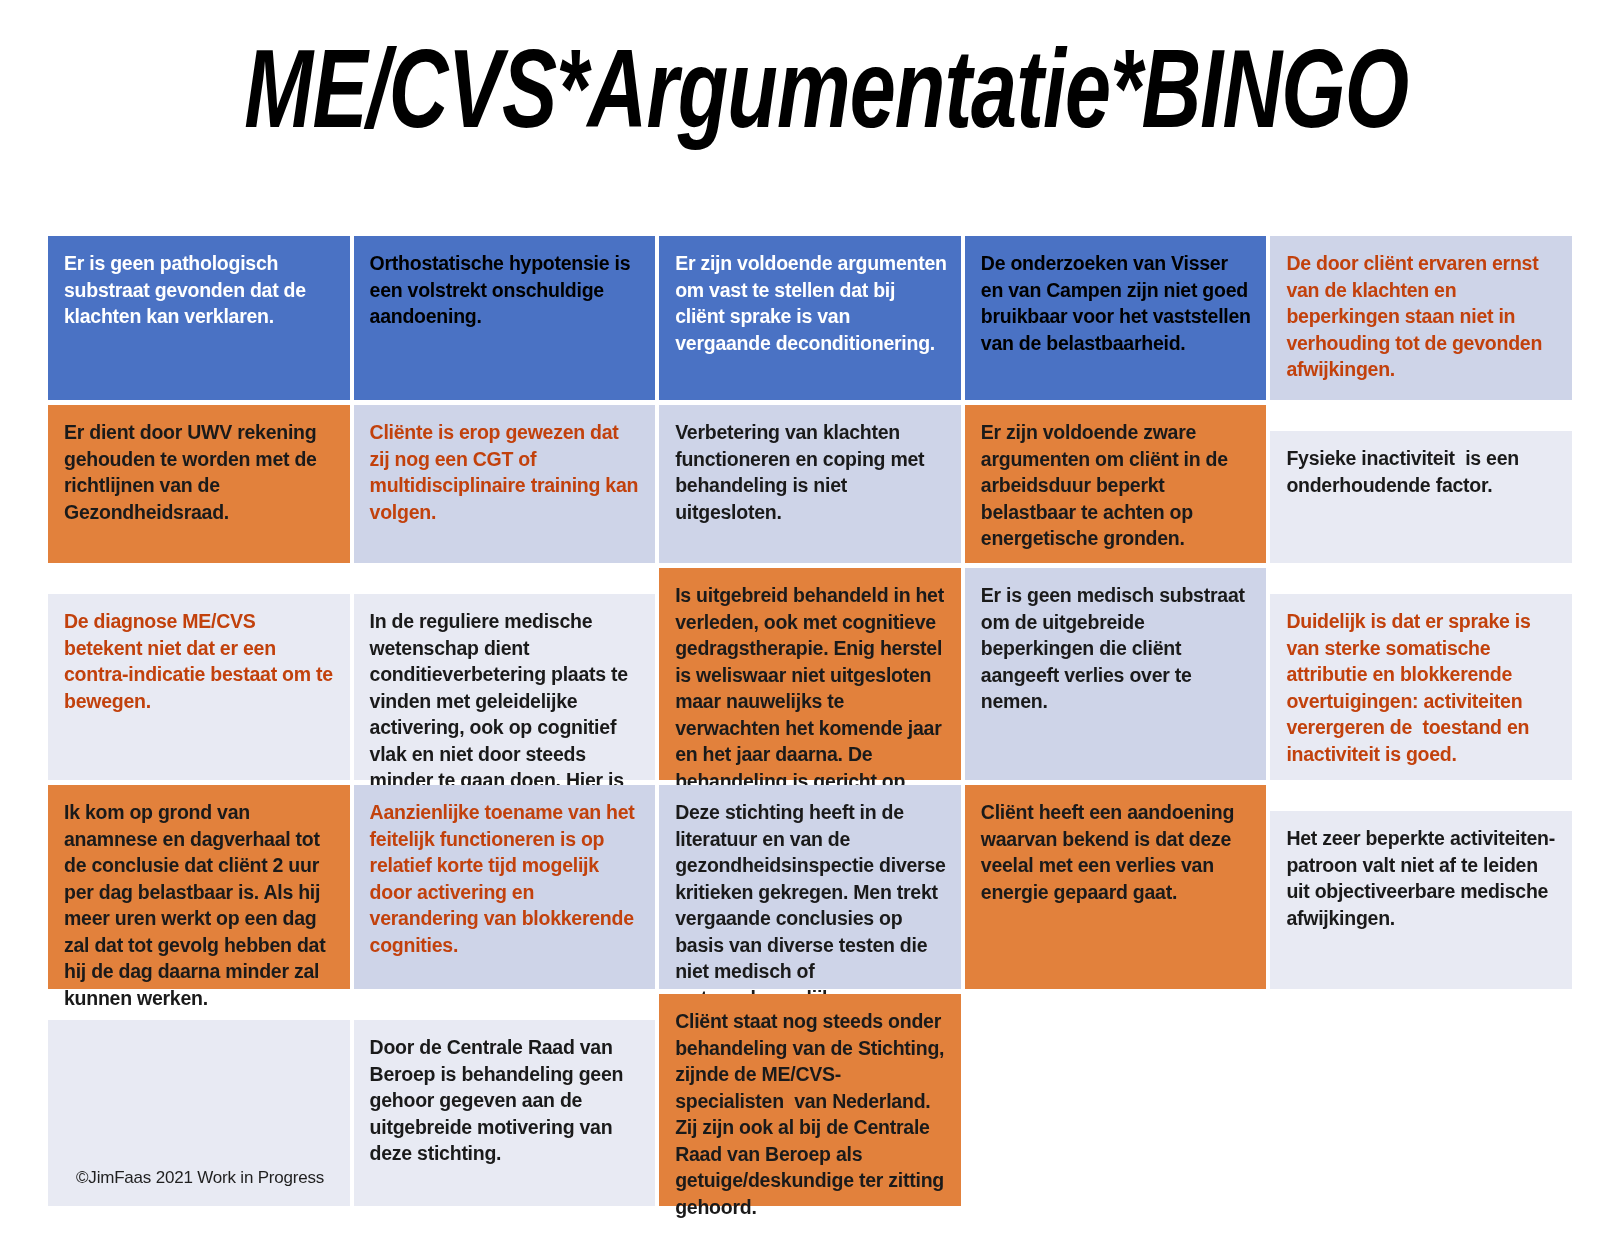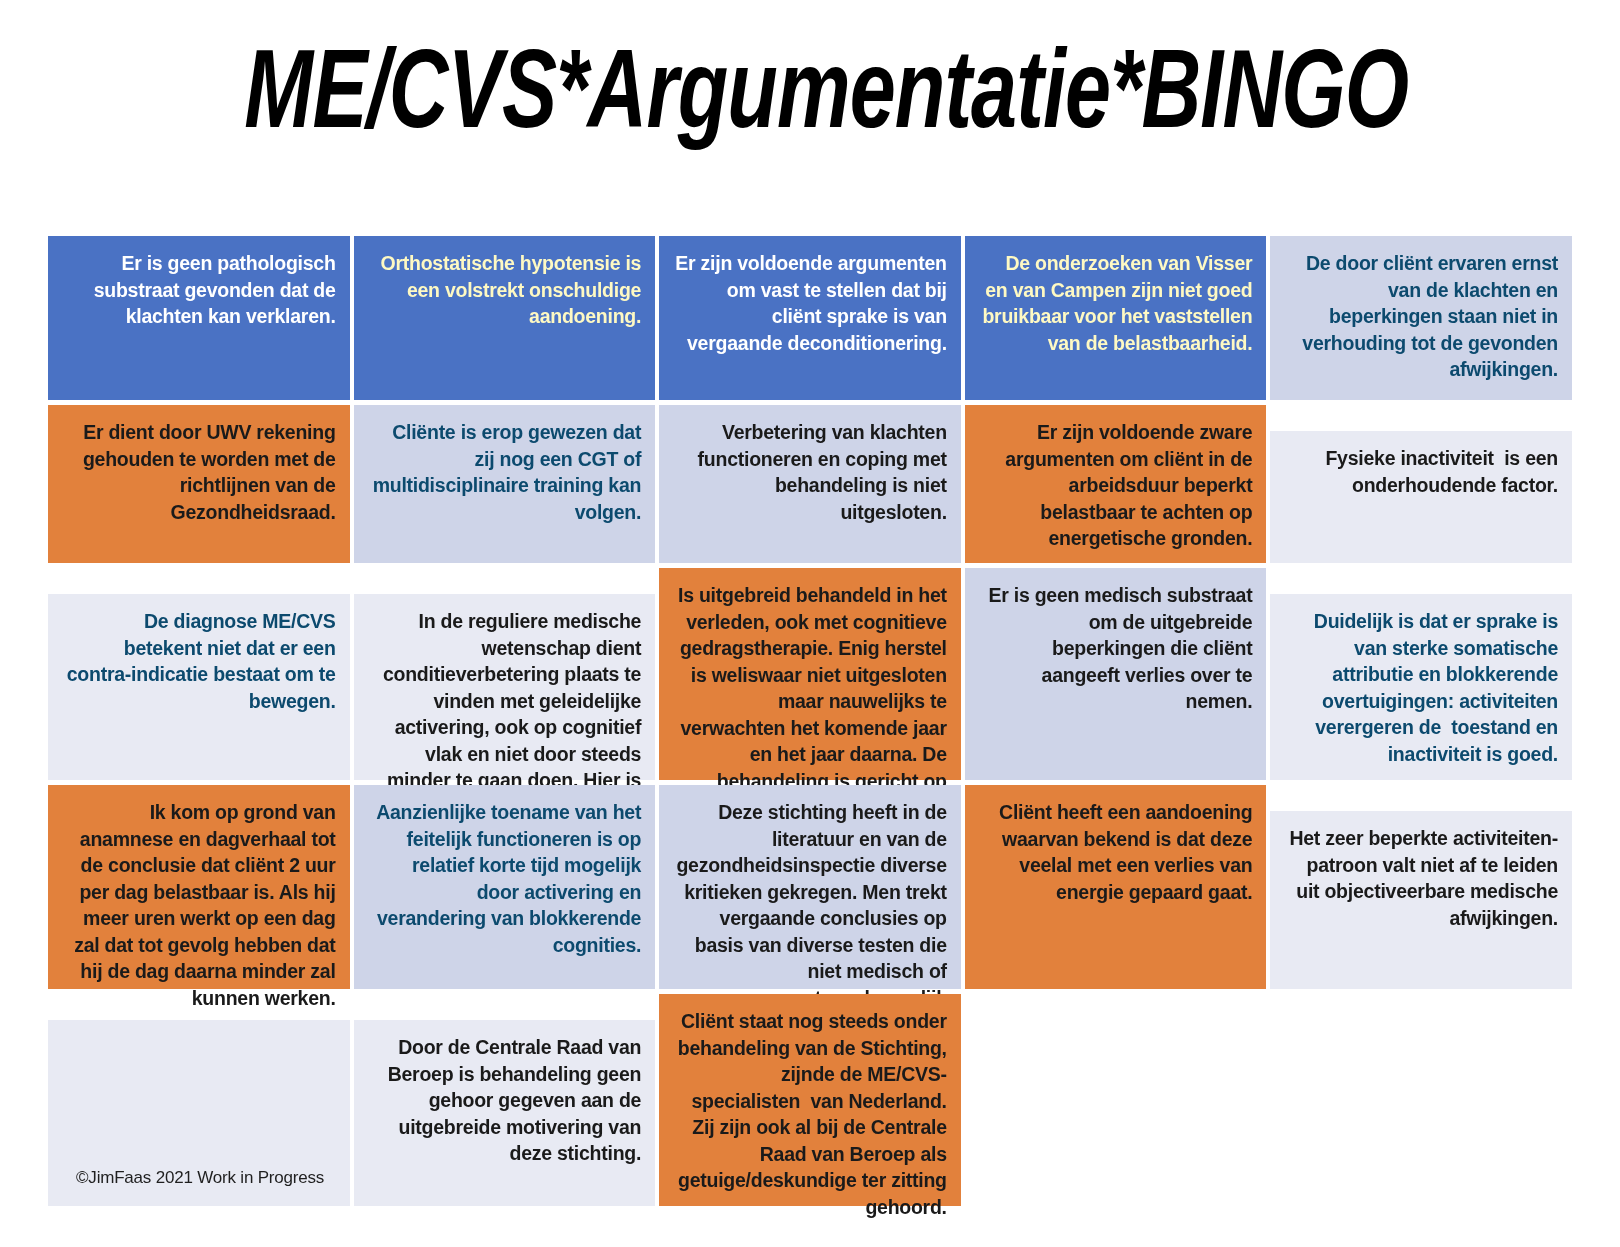--- a/index.html
+++ b/index.html
@@ -57,43 +57,42 @@
     grid-template-rows: 164px 158px 212px 204px 212px;
     column-gap: 4px;
     row-gap: 5px;
   }
 
   .cell {
     position: relative;
     overflow: visible;
     padding: 14px 14px 17px 16px;
     box-sizing: border-box;
-    text-align: right;
   }
 
   .cell .txt {
     font-family: "Liberation Sans", sans-serif;
     font-weight: 700;
     font-size: 19.5px;
     line-height: 1.36;
     letter-spacing: -0.25px;
     display: block;
     white-space: pre-wrap;
   }
 
   
   .bg-blue     { background: #4a72c4; }
   .bg-orange   { background: #e2813c; }
   .bg-lavender { background: #ced4e8; }
   .bg-pale     { background: #e8eaf3; margin-top: 26px; }
 
   
   .fg-white  { color: #ffffff; }
-  .fg-yellow { color: #fef9c3; }
-  .fg-red    { color: #0c4a6e; }
+  .fg-yellow { color: #000000; }
+  .fg-red    { color: #c2410c; }
   .fg-black  { color: #1a1a1a; }
 
   
   .copyright {
     position: absolute;
     left: 28px;
     bottom: 18px;
     font-family: "Liberation Sans", sans-serif;
     font-weight: 400;
     font-size: 17px;

